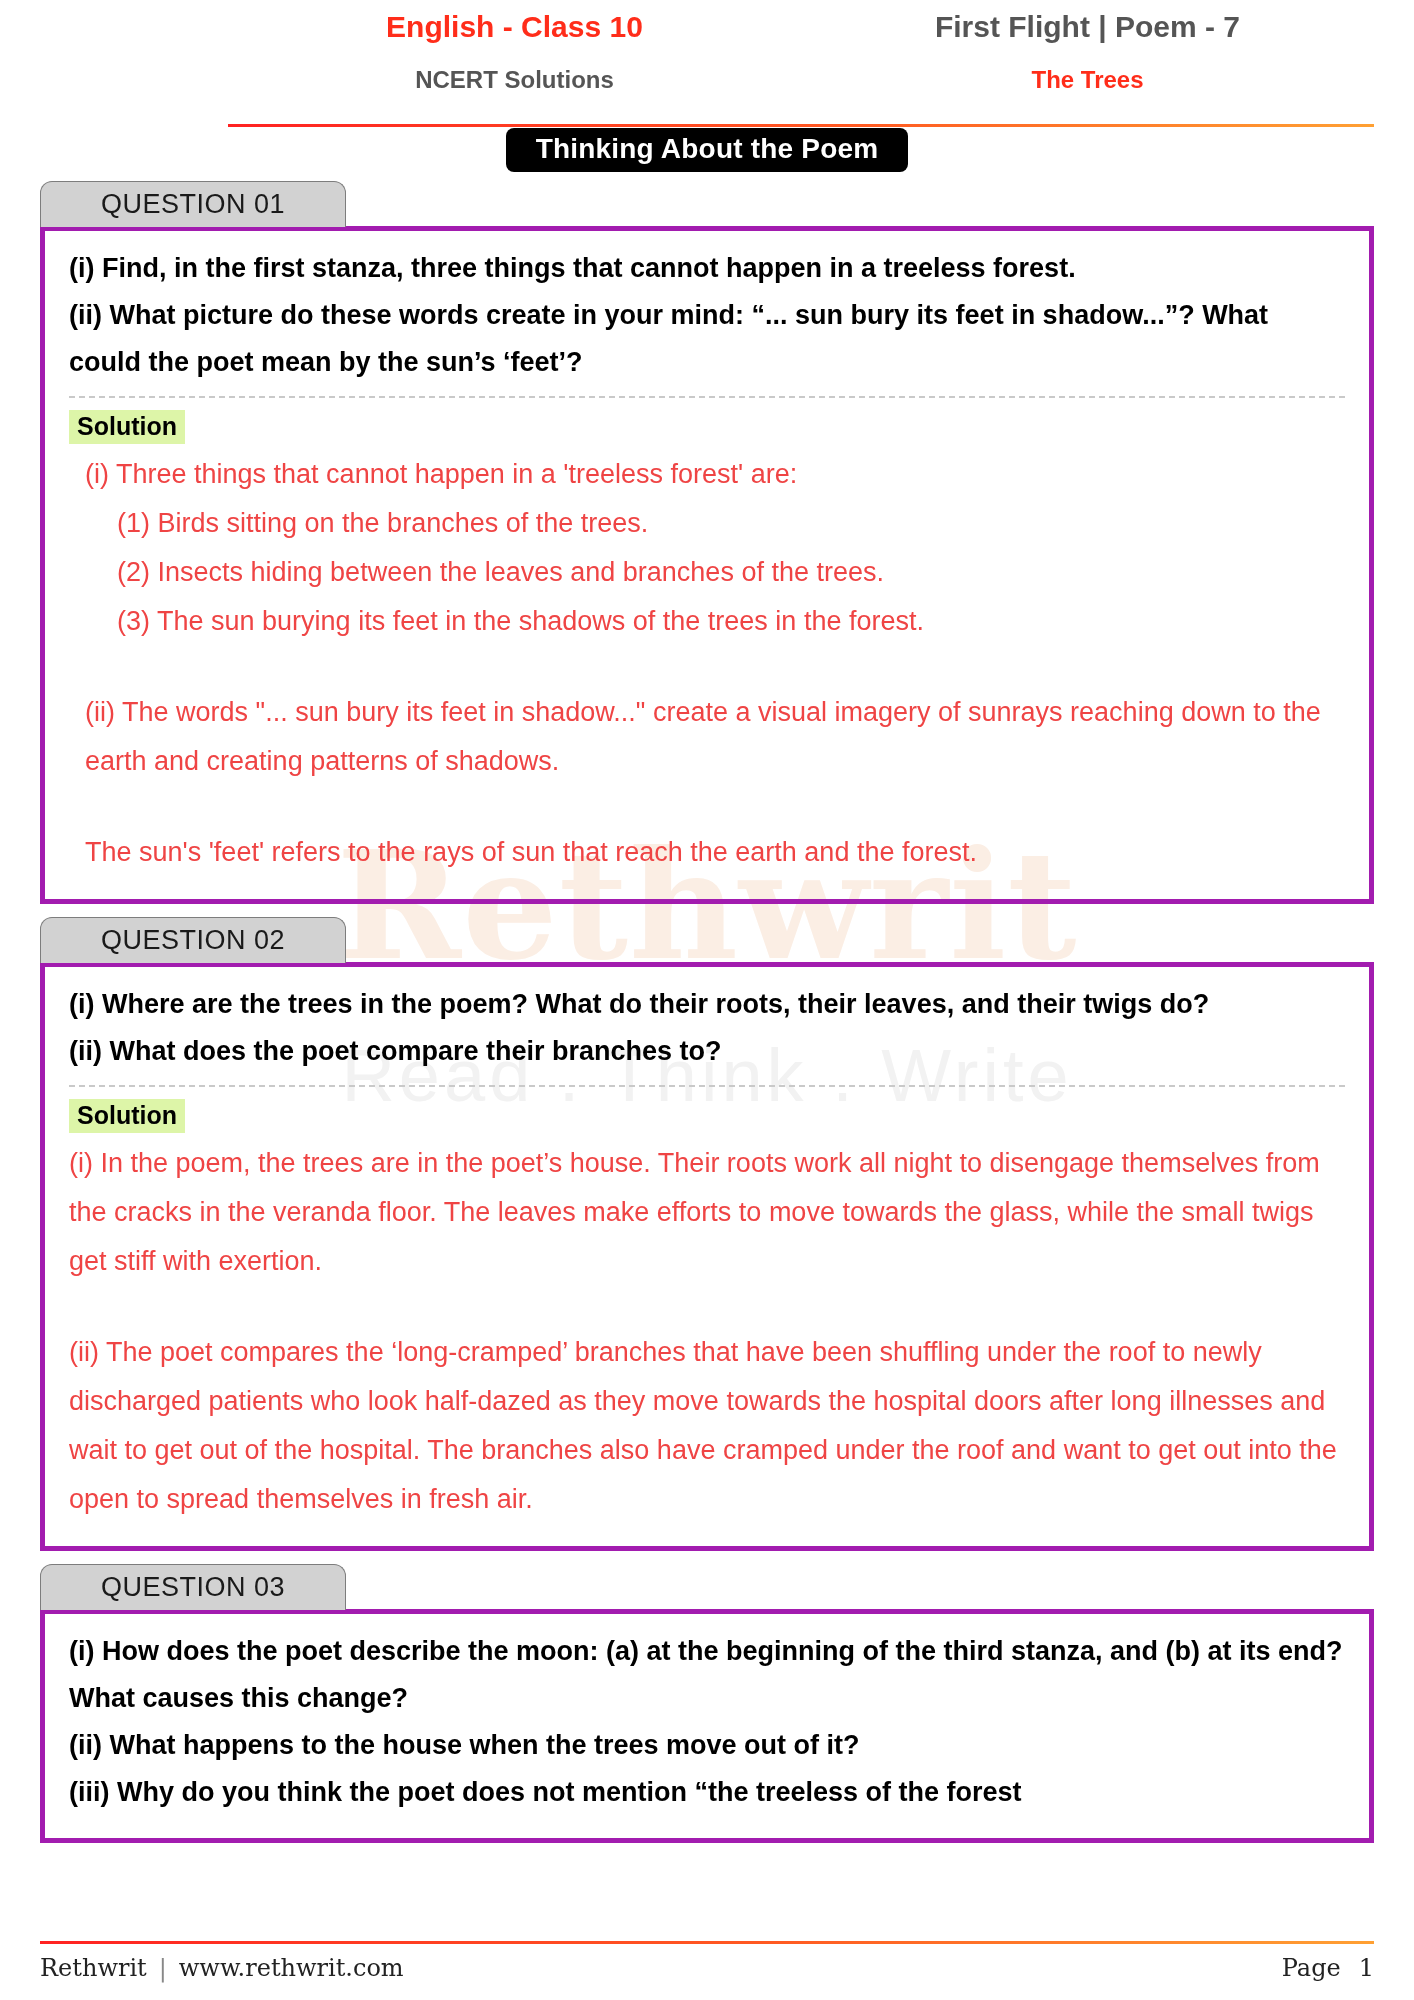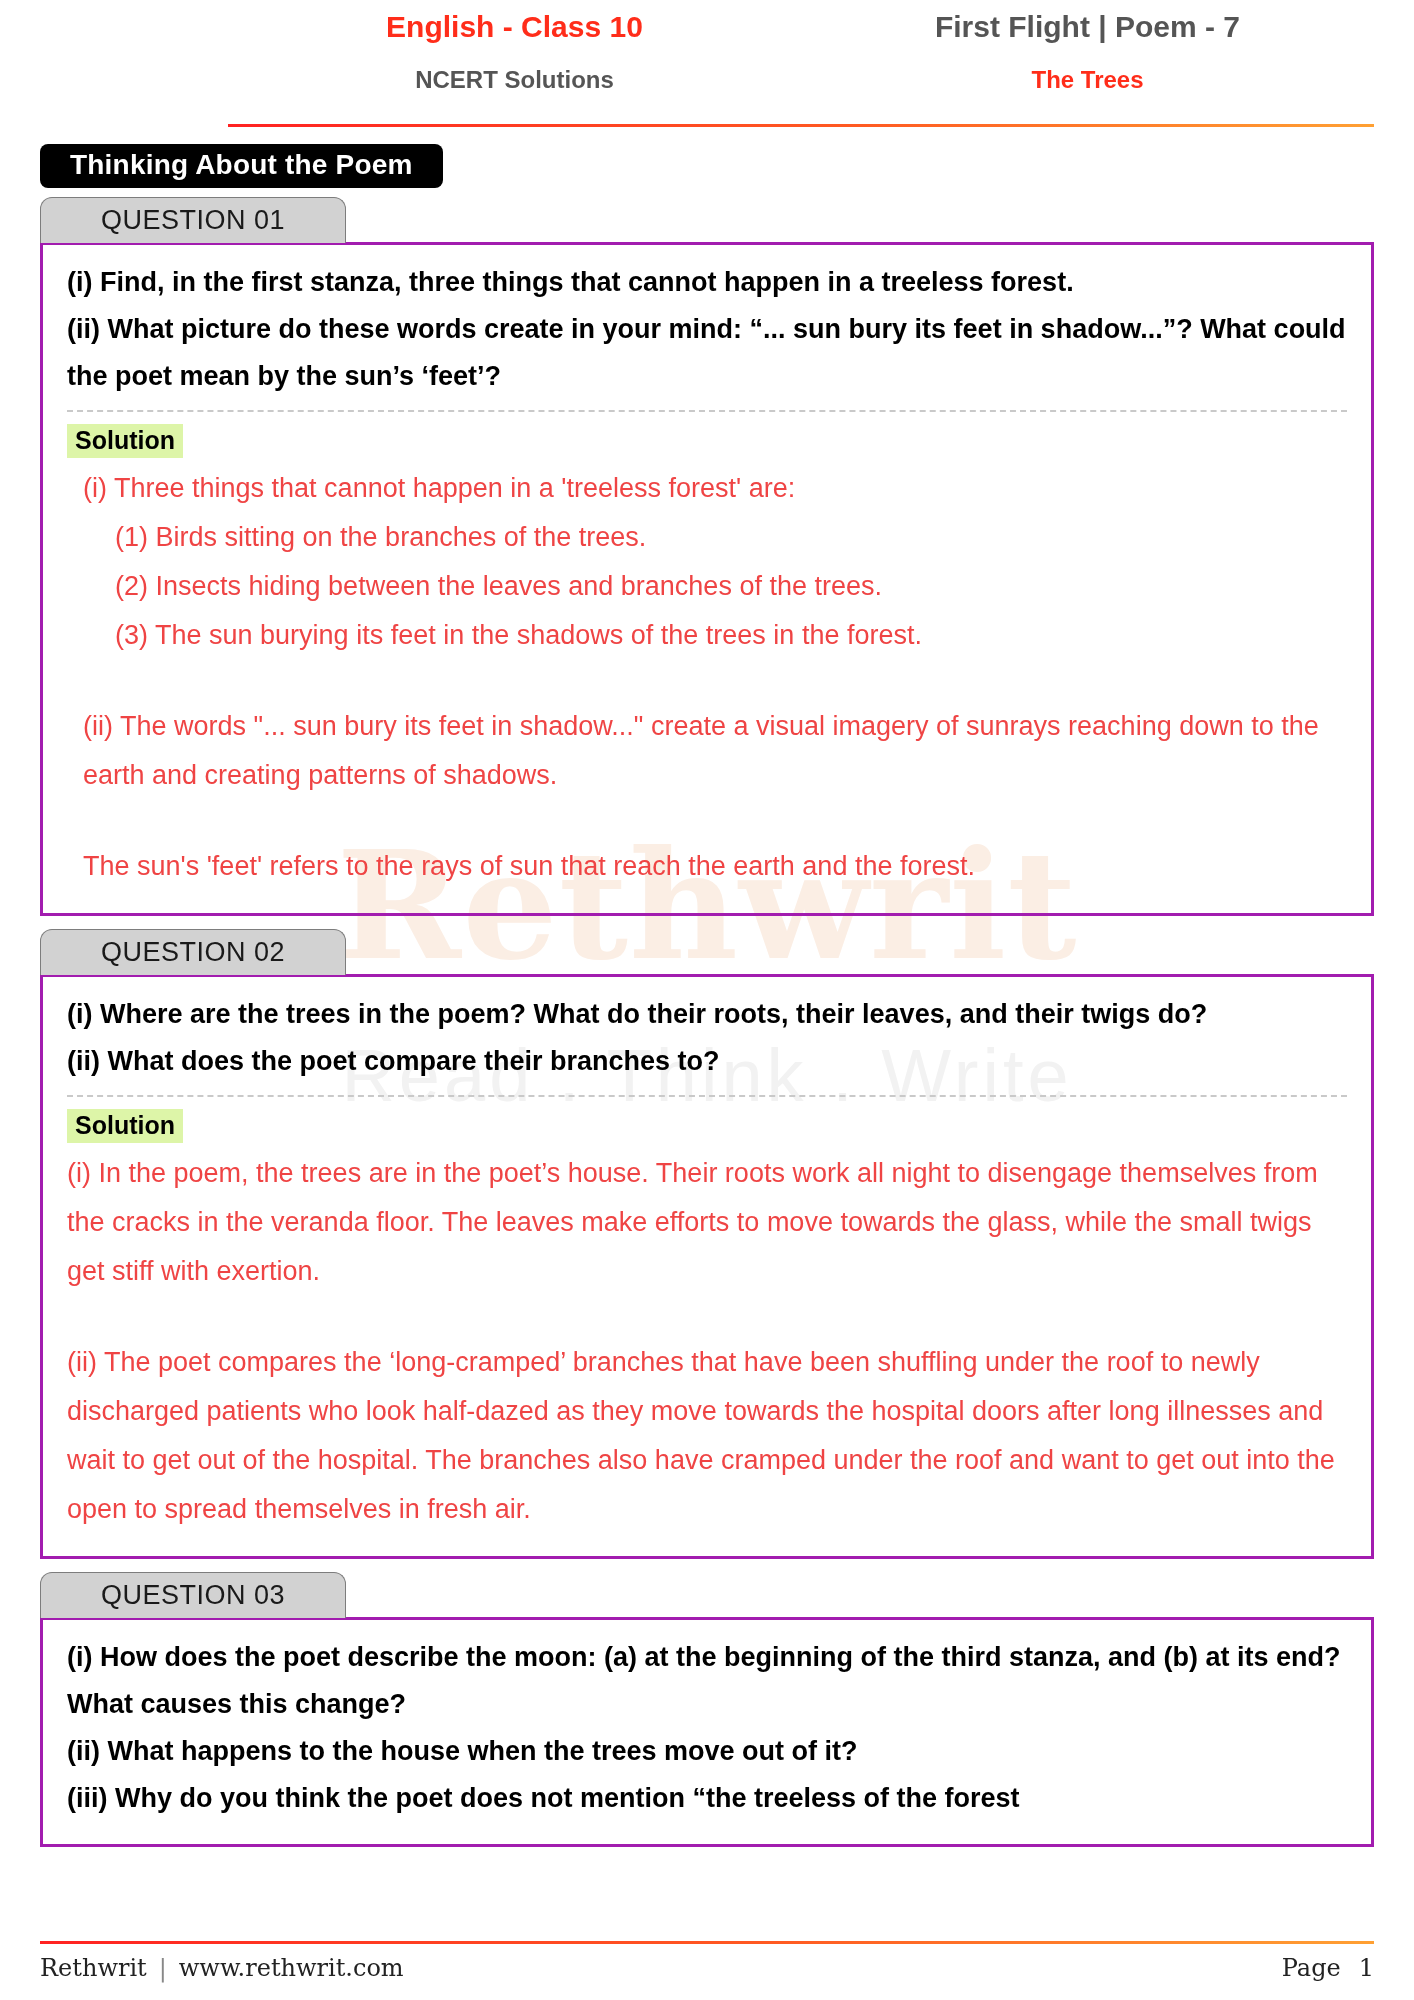--- a/index.html
+++ b/index.html
@@ -124,22 +124,22 @@
     position: absolute;
     left: 188px;
     right: 0;
     top: 124px;
     height: 3px;
     background: linear-gradient(to right, #ff2222 0%, #ff5a22 55%, #ffa033 100%);
   }
 
   
   .section-pill-wrap {
-    text-align: left;
-    margin-top: 16px;
+    text-align: center;
+    margin-top: 0;
     height: 40px;
   }
   .section-pill {
     display: inline-block;
     background: #000000;
     color: #ffffff;
     font-size: 28px;
     font-weight: 700;
     padding: 5px 30px 7px 30px;
     border-radius: 8px;
@@ -157,21 +157,21 @@
     border-radius: 12px 12px 0 0;
     padding: 7px 60px 7px 60px;
     font-size: 27px;
     color: #1a1a1a;
     position: relative;
     top: 1px;
     letter-spacing: 0.5px;
   }
 
   .qbody {
-    border: 3px solid #a21caf;
+    border: 5px solid #a21caf;
     background: rgba(255,255,255,0.0);
     padding: 14px 24px 22px 24px;
   }
 
   .qtext {
     font-size: 27px;
     font-weight: 700;
     line-height: 47px;
     color: #000000;
   }

